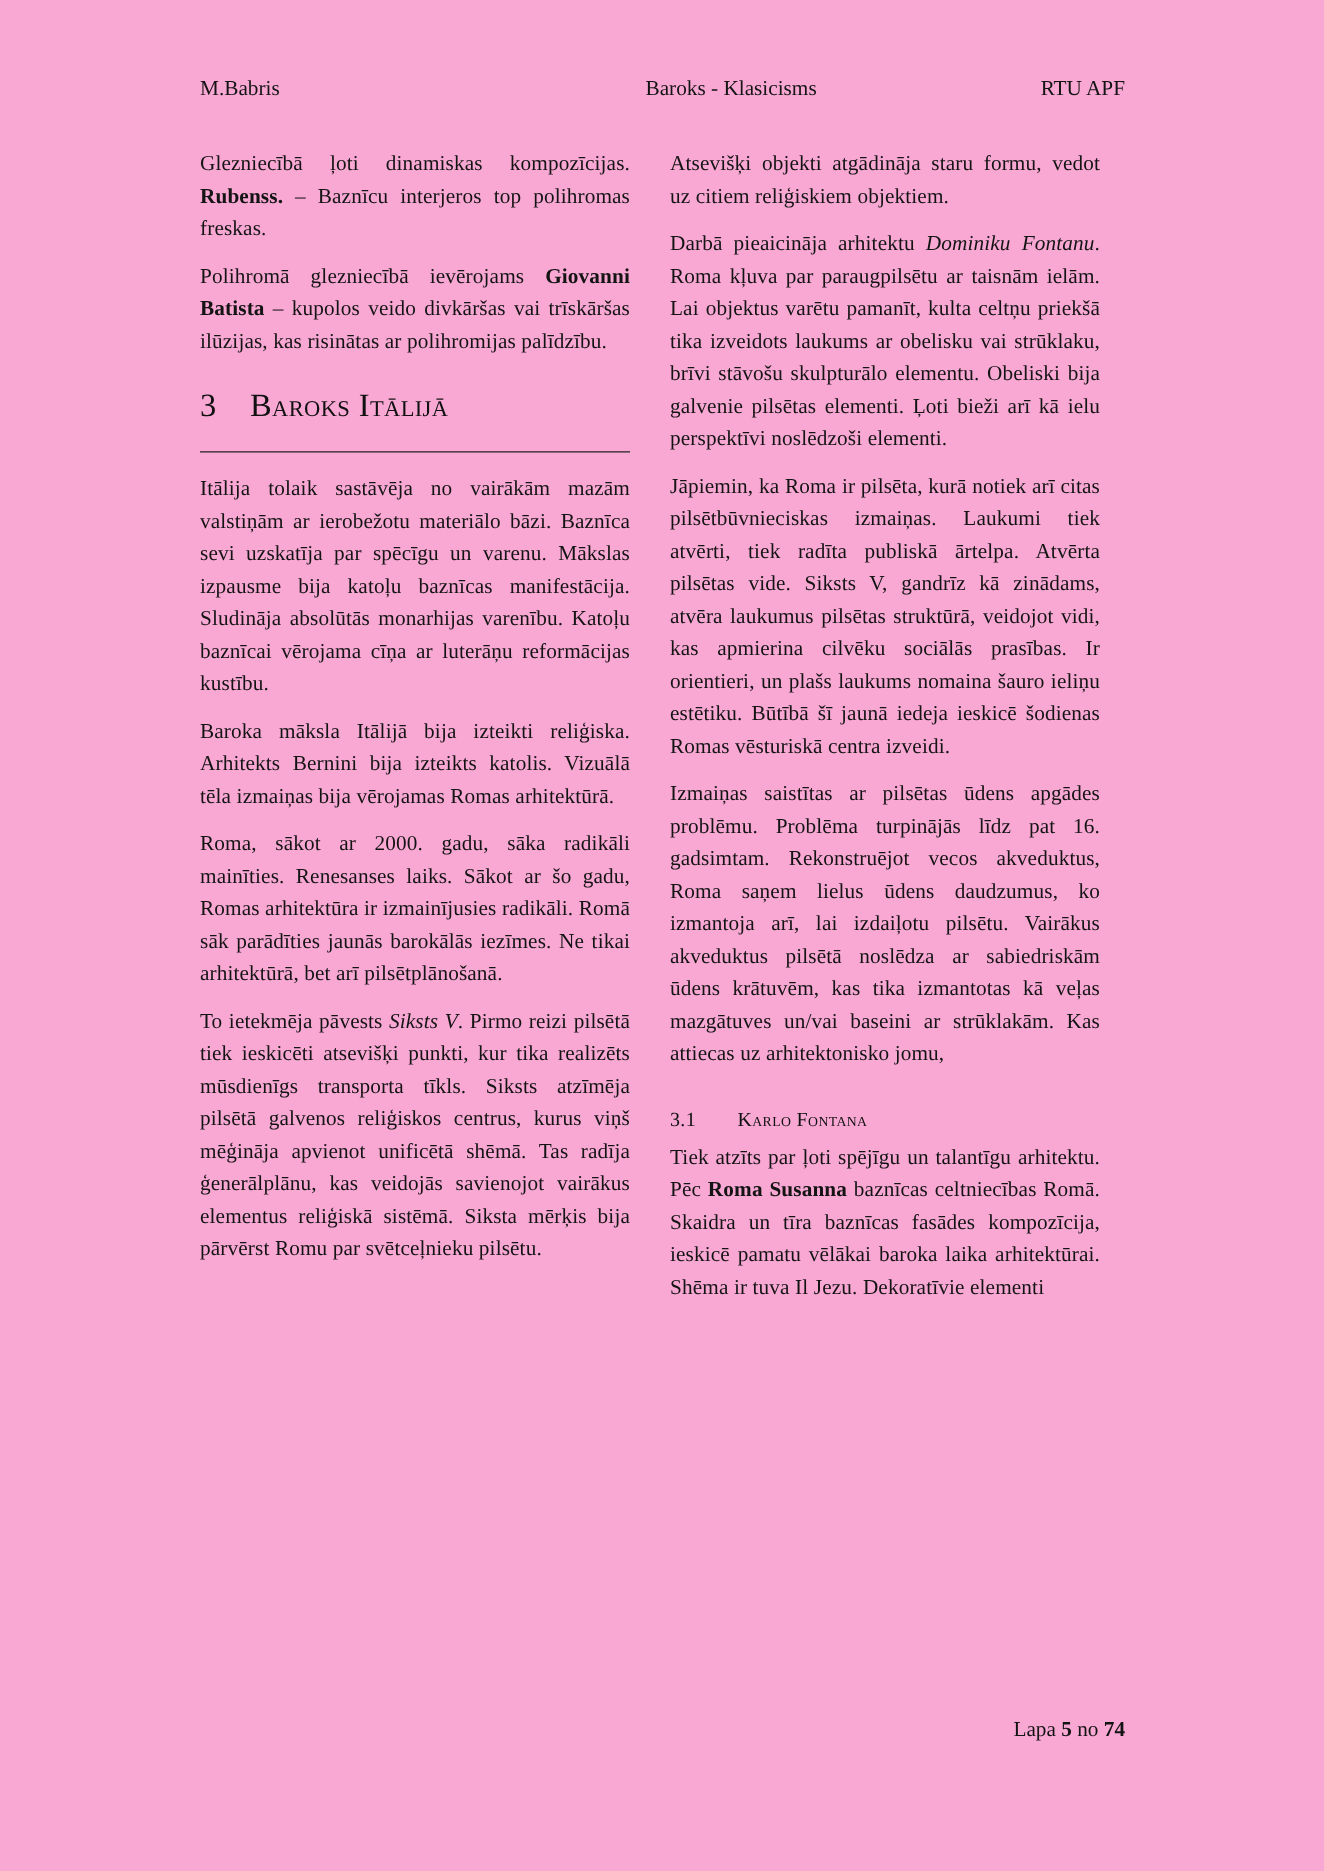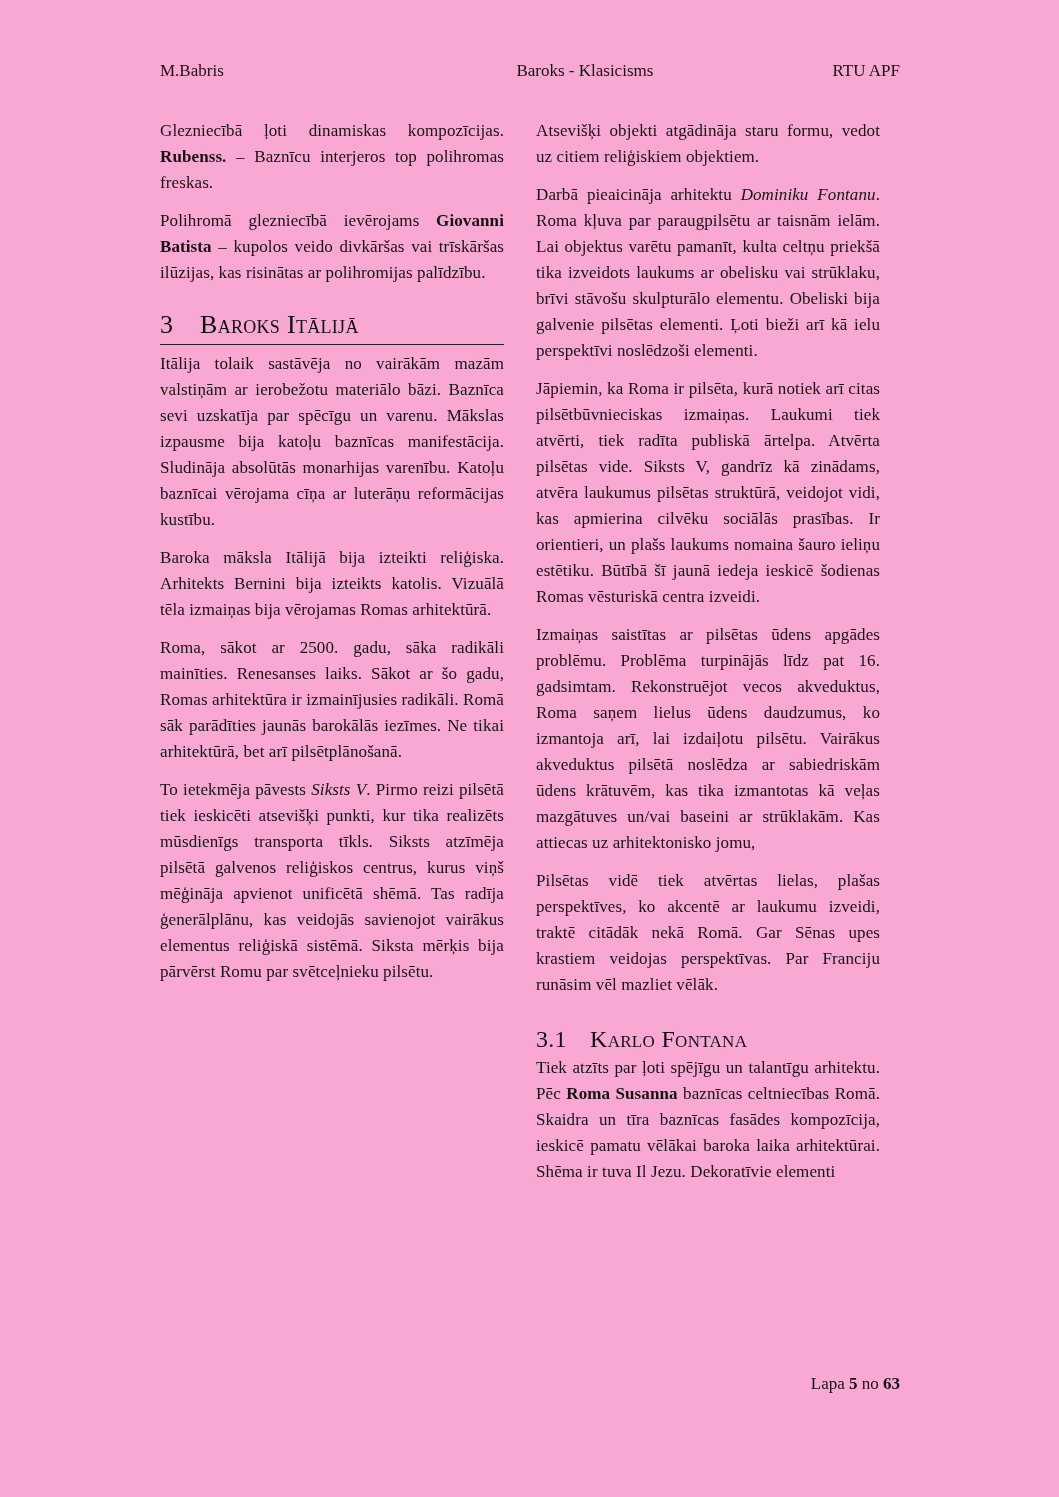--- a/index.html
+++ b/index.html
@@ -43,31 +43,31 @@
     line-height: 26px;
     text-align: justify;
     letter-spacing: 0.1px;
   }
   h1.section-h {
     font-size: 26px;
     line-height: 34px;
     font-weight: normal;
     font-variant-caps: small-caps;
     letter-spacing: 0.3px;
-    margin: 22px 0 6px 0;
-    padding-bottom: 2px;
+    margin: 22px 0 16px 0;
+    padding-bottom: 19px;
     border-bottom: 1.5px solid #222222;
     color: #111111;
   }
   h1.section-h .hnum {
     display: inline-block;
     width: 40px;
   }
   h2.subsection-h {
-    font-size: 24px;
+    font-size: 16px;
     line-height: 26px;
     font-weight: normal;
     font-variant-caps: small-caps;
     letter-spacing: 0.3px;
     margin: 28px 0 3px 0;
     color: #111111;
   }
   h2.subsection-h .hnum {
     display: inline-block;
     width: 54px;
@@ -95,35 +95,34 @@
   <main class="columns">
 
     <section class="col">
       <p><span>Glezniecībā ļoti dinamiskas kompozīcijas. </span><span style="font-weight: bold;">Rubenss.</span><span> – Baznīcu interjeros top polihromas freskas.</span></p>
       <p><span>Polihromā glezniecībā ievērojams </span><span style="font-weight: bold;">Giovanni Batista</span><span> – kupolos veido divkāršas vai trīskāršas ilūzijas, kas risinātas ar polihromijas palīdzību.</span></p>
 
       <h1 class="section-h"><span class="hnum">3</span><span>Baroks Itālijā</span></h1>
 
       <p><span>Itālija tolaik sastāvēja no vairākām mazām valstiņām ar ierobežotu materiālo bāzi. Baznīca sevi uzskatīja par spēcīgu un varenu. Mākslas izpausme bija katoļu baznīcas manifestācija. Sludināja absolūtās monarhijas varenību. Katoļu baznīcai vērojama cīņa ar luterāņu reformācijas kustību.</span></p>
       <p><span>Baroka māksla Itālijā bija izteikti reliģiska. Arhitekts Bernini bija izteikts katolis. Vizuālā tēla izmaiņas bija vērojamas Romas arhitektūrā.</span></p>
-      <p><span>Roma, sākot ar 2500. gadu, sāka radikāli mainīties. Renesanses laiks. Sākot ar šo gadu, Romas arhitektūra ir izmainījusies radikāli. Romā sāk parādīties jaunās barokālās iezīmes. Ne tikai arhitektūrā, bet arī pilsētplānošanā.</span></p>
+      <p><span>Roma, sākot ar 2000. gadu, sāka radikāli mainīties. Renesanses laiks. Sākot ar šo gadu, Romas arhitektūra ir izmainījusies radikāli. Romā sāk parādīties jaunās barokālās iezīmes. Ne tikai arhitektūrā, bet arī pilsētplānošanā.</span></p>
       <p><span>To ietekmēja pāvests </span><span style="font-style: italic;">Siksts V</span><span>. Pirmo reizi pilsētā tiek ieskicēti atsevišķi punkti, kur tika realizēts mūsdienīgs transporta tīkls. Siksts atzīmēja pilsētā galvenos reliģiskos centrus, kurus viņš mēģināja apvienot unificētā shēmā. Tas radīja ģenerālplānu, kas veidojās savienojot vairākus elementus reliģiskā sistēmā. Siksta mērķis bija pārvērst Romu par svētceļnieku pilsētu.</span></p>
     </section>
 
     <section class="col">
       <p><span>Atsevišķi objekti atgādināja staru formu, vedot uz citiem reliģiskiem objektiem.</span></p>
       <p><span>Darbā pieaicināja arhitektu </span><span style="font-style: italic;">Dominiku Fontanu</span><span>. Roma kļuva par paraugpilsētu ar taisnām ielām. Lai objektus varētu pamanīt, kulta celtņu priekšā tika izveidots laukums ar obelisku vai strūklaku, brīvi stāvošu skulpturālo elementu. Obeliski bija galvenie pilsētas elementi. Ļoti bieži arī kā ielu perspektīvi noslēdzoši elementi.</span></p>
       <p><span>Jāpiemin, ka Roma ir pilsēta, kurā notiek arī citas pilsētbūvnieciskas izmaiņas. Laukumi tiek atvērti, tiek radīta publiskā ārtelpa. Atvērta pilsētas vide. Siksts V, gandrīz kā zinādams, atvēra laukumus pilsētas struktūrā, veidojot vidi, kas apmierina cilvēku sociālās prasības. Ir orientieri, un plašs laukums nomaina šauro ieliņu estētiku. Būtībā šī jaunā iedeja ieskicē šodienas Romas vēsturiskā centra izveidi.</span></p>
       <p><span>Izmaiņas saistītas ar pilsētas ūdens apgādes problēmu. Problēma turpinājās līdz pat 16. gadsimtam. Rekonstruējot vecos akveduktus, Roma saņem lielus ūdens daudzumus, ko izmantoja arī, lai izdaiļotu pilsētu. Vairākus akveduktus pilsētā noslēdza ar sabiedriskām ūdens krātuvēm, kas tika izmantotas kā veļas mazgātuves un/vai baseini ar strūklakām. Kas attiecas uz arhitektonisko jomu,</span></p>
-      <p><span>Pilsētas vidē tiek atvērtas lielas, plašas perspektīves, ko akcentē ar laukumu izveidi, traktē citādāk nekā Romā. Gar Sēnas upes krastiem veidojas perspektīvas. Par Franciju runāsim vēl mazliet vēlāk.</span></p>
 
       <h2 class="subsection-h"><span class="hnum">3.1</span><span>Karlo Fontana</span></h2>
 
       <p><span>Tiek atzīts par ļoti spējīgu un talantīgu arhitektu. Pēc </span><span style="font-weight: bold;">Roma Susanna</span><span> baznīcas celtniecības Romā. Skaidra un tīra baznīcas fasādes kompozīcija, ieskicē pamatu vēlākai baroka laika arhitektūrai. Shēma ir tuva Il Jezu. Dekoratīvie elementi</span></p>
     </section>
 
   </main>
 
   <footer class="doc-footer">
-    <span><span>Lapa </span><span style="font-weight: bold;">5</span><span> no </span><span style="font-weight: bold;">63</span></span>
+    <span><span>Lapa </span><span style="font-weight: bold;">5</span><span> no </span><span style="font-weight: bold;">74</span></span>
   </footer>
 
 </div>
 
 </body></html>

